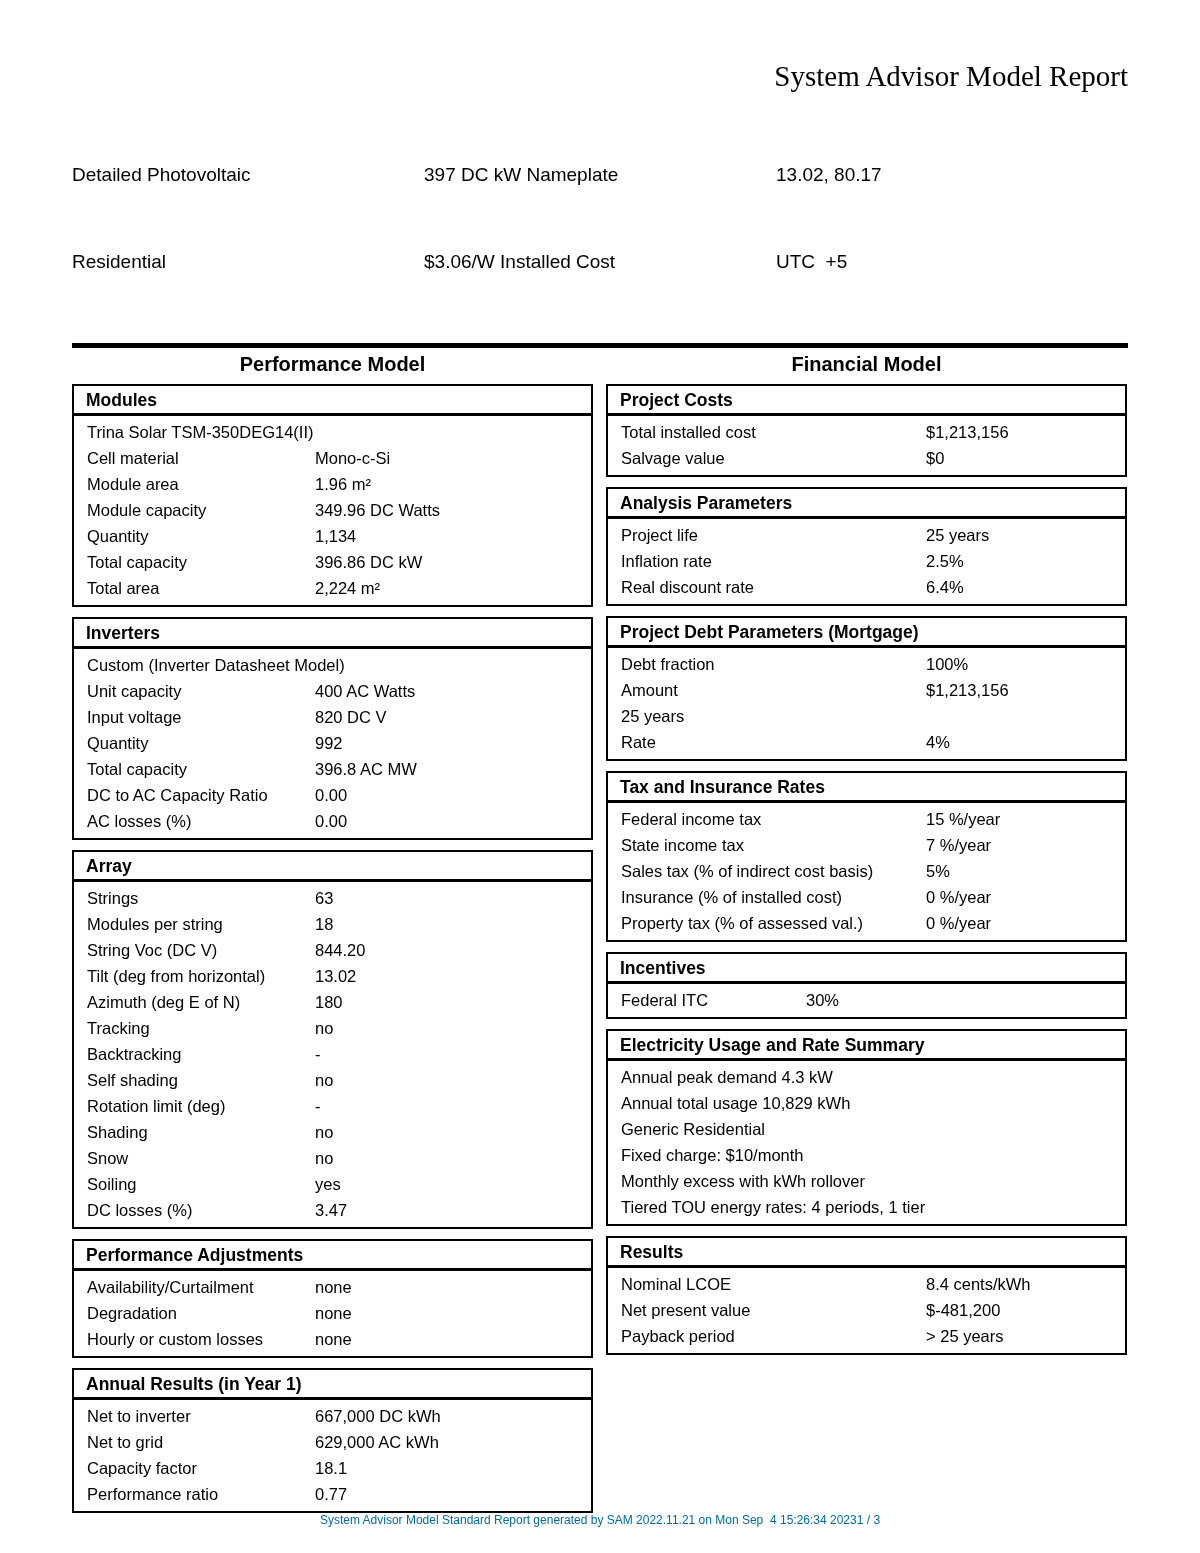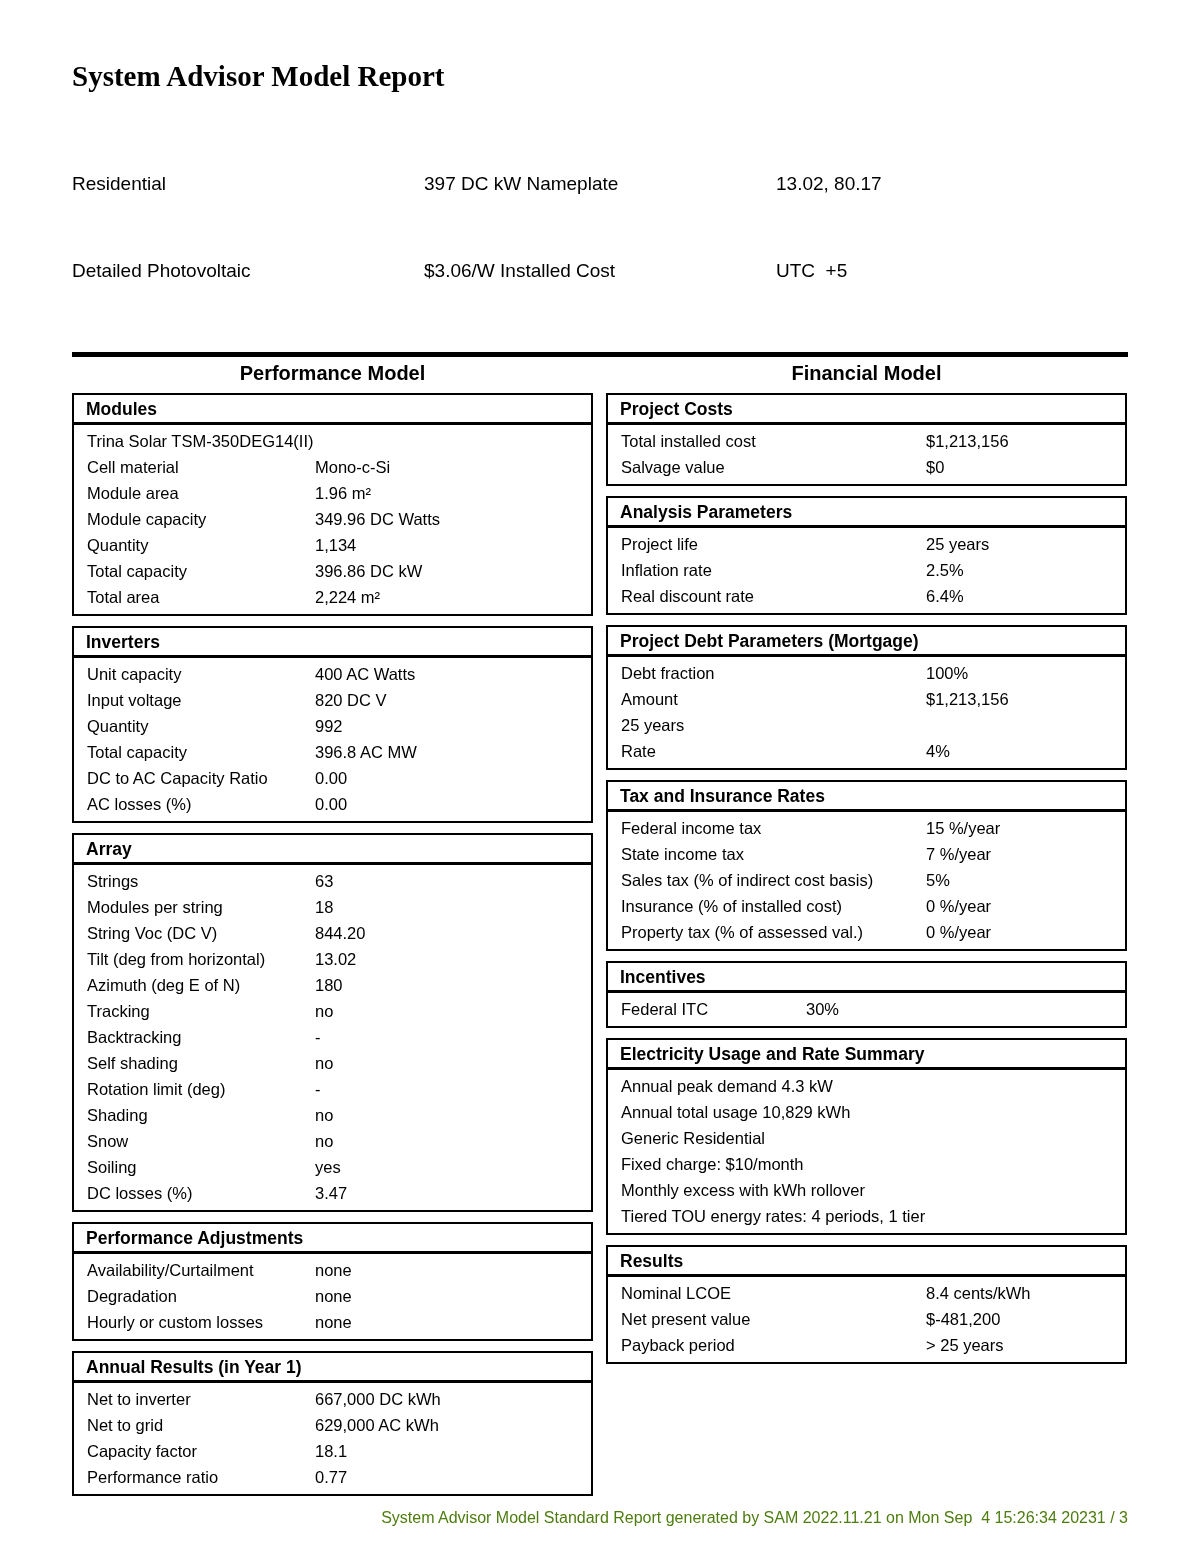--- a/index.html
+++ b/index.html
@@ -6,22 +6,22 @@
   html, body { margin: 0; padding: 0; }
   body {
     width: 1200px; height: 1553px;
     background: #ffffff; color: #000000;
     font-family: "Liberation Sans", "DejaVu Sans", sans-serif;
     position: relative; overflow: hidden;
   }
   .page { padding: 60px 72px 0 72px; }
   .report-title {
     font-family: "Liberation Serif", "DejaVu Serif", serif;
-    font-size: 29px; font-weight: bold;
-    text-align: left; margin: 0 0 18px 0;
+    font-size: 29px; font-weight: normal;
+    text-align: right; margin: 0 0 9px 0;
   }
   .info-grid {
     display: grid; grid-template-columns: 352px 352px 1fr;
     font-size: 19px; line-height: 29px; white-space: pre;
   }
   .rule { height: 5px; background: #000; margin-top: 9px; }
   .columns { display: flex; gap: 13px; margin-top: 3px; }
   .column { flex: 0 0 521px; width: 521px; }
   .column-title {
     text-align: center; font-weight: bold;
@@ -38,35 +38,35 @@
     display: flex; font-size: 16.5px; line-height: 26px;
     padding-left: 13px; padding-right: 26px;
   }
   .row-label { flex: 0 0 auto; width: 228px; }
   .row-value { flex: 1 1 auto; }
   .col-right .row-label { width: 305px; }
   .col-right .section-incentives .row-label { width: 185px; }
   .row-full { display: block; }
   .footer {
     position: absolute; left: 72px; right: 72px; bottom: 26px;
-    display: flex; justify-content: flex-end;
-    color: #4d7c0f; font-size: 16px; white-space: pre;
+    display: flex; justify-content: center;
+    color: #0369a1; font-size: 12px; white-space: pre;
   }
 </style>
 </head>
 <body>
 
 <div class="page">
 
   <h1 class="report-title">System Advisor Model Report</h1>
 
   <div class="info-grid">
     <div>
+      <div>Detailed Photovoltaic</div>
       <div>Residential</div>
-      <div>Detailed Photovoltaic</div>
     </div>
     <div>
       <div>397 DC kW Nameplate</div>
       <div>$3.06/W Installed Cost</div>
     </div>
     <div>
       <div>13.02, 80.17</div>
       <div>UTC  +5</div>
     </div>
   </div>
@@ -103,20 +103,21 @@
               </div>
               <div class="row">
                 <span class="row-label">Total area</span>
                 <span class="row-value">2,224 m²</span>
               </div>
             </div>
           </div>
           <div class="section section-inverters">
             <div class="section-title">Inverters</div>
             <div class="section-body">
+              <div class="row row-full">Custom (Inverter Datasheet Model)</div>
               <div class="row">
                 <span class="row-label">Unit capacity</span>
                 <span class="row-value">400 AC Watts</span>
               </div>
               <div class="row">
                 <span class="row-label">Input voltage</span>
                 <span class="row-value">820 DC V</span>
               </div>
               <div class="row">
                 <span class="row-label">Quantity</span>

